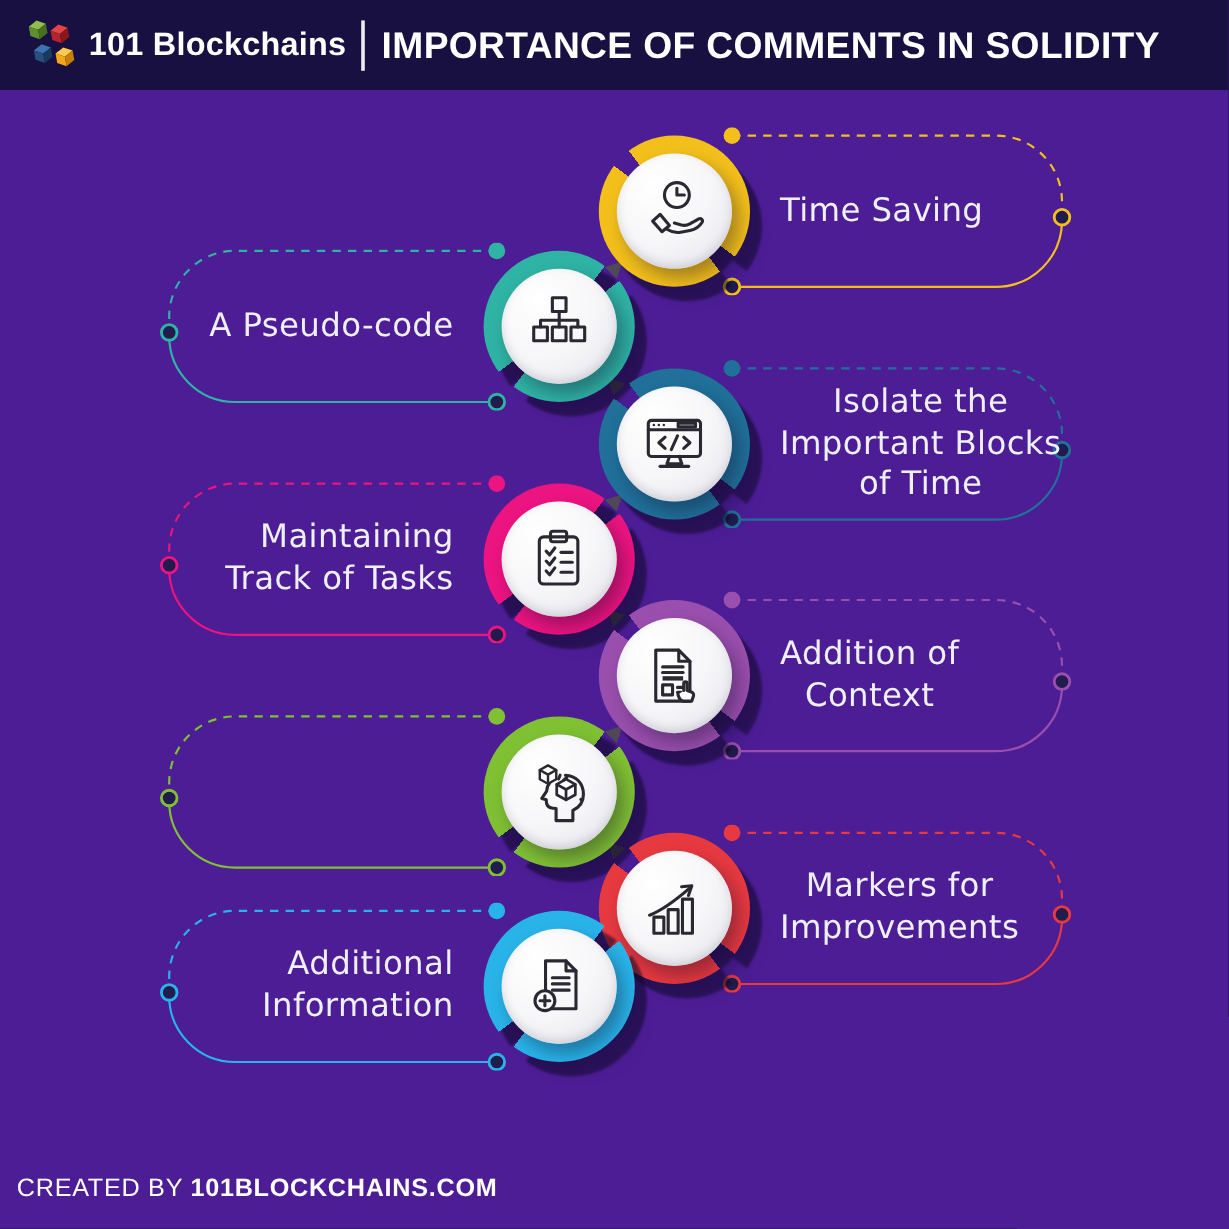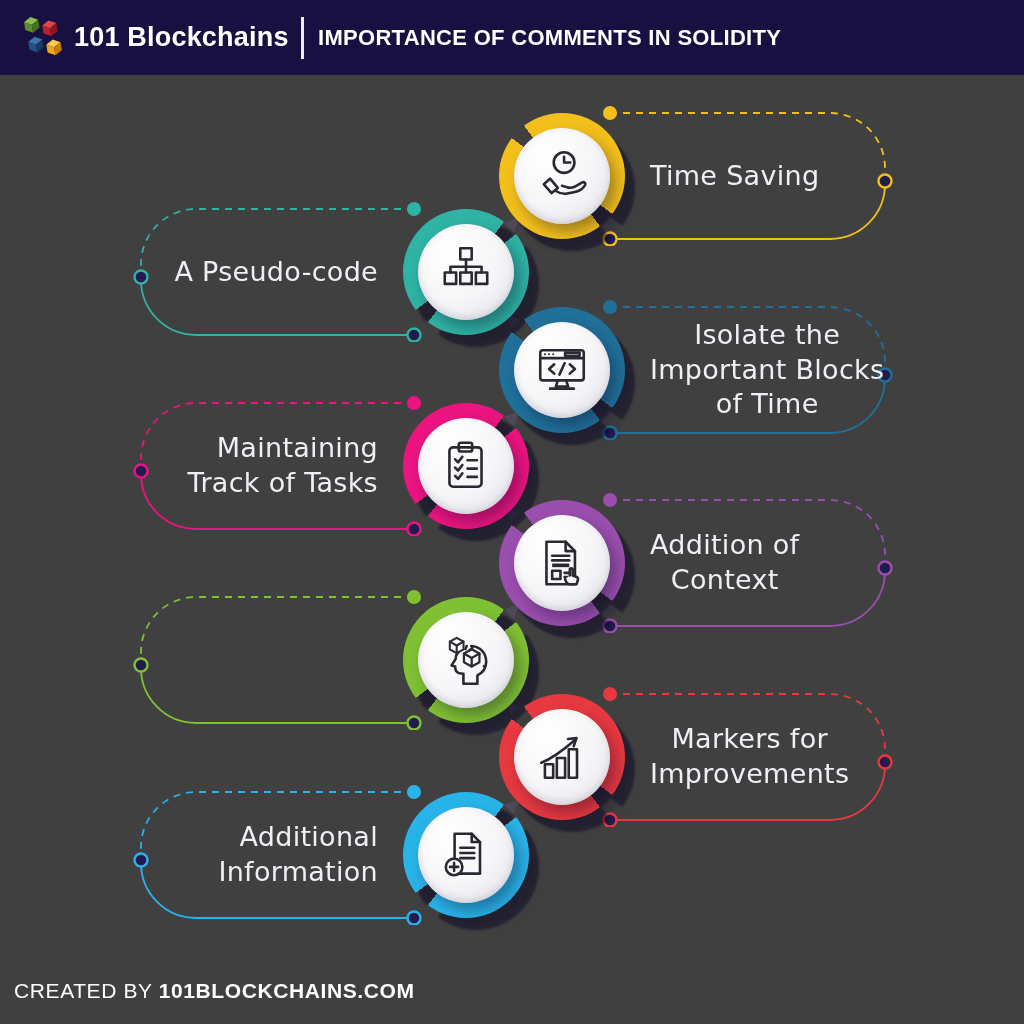--- a/index.html
+++ b/index.html
@@ -1,26 +1,26 @@
 <!DOCTYPE html>
 <html><head>
 <meta charset="utf-8">
 <style>
   html,body{margin:0;padding:0;background:#111;}
   #canvas{position:relative;width:1024px;height:1024px;overflow:hidden;
-    background:#404040;font-family:"DejaVu Sans","Liberation Sans",sans-serif;}
+    background:#4c1d95;font-family:"DejaVu Sans","Liberation Sans",sans-serif;}
   
   #header{position:absolute;left:0;top:0;width:1024px;height:75px;background:#171040;}
   #logo{position:absolute;left:16px;top:11px;width:52px;height:52px;}
   #brand{position:absolute;left:74px;top:0;height:75px;display:flex;align-items:center;
     color:#fff;font-size:27px;font-weight:bold;letter-spacing:.2px;
     font-family:"Liberation Sans",sans-serif;}
   #divider{position:absolute;left:301px;top:17px;width:2.5px;height:42px;background:rgba(255,255,255,.92);}
   #title{position:absolute;left:318px;top:0;height:75px;width:690px;display:flex;align-items:center;
-    color:#fff;font-size:22px;font-weight:bold;letter-spacing:.3px;
+    color:#fff;font-size:31px;font-weight:bold;letter-spacing:.3px;
     font-family:"Liberation Sans",sans-serif;white-space:nowrap;}
   
   .node{position:absolute;left:0;width:1024px;height:150px;}
   .connector{position:absolute;top:5px;color:var(--c);}
   .node.right .connector{left:600px;}
   .node.left  .connector{left:114px;}
   .connector .dot{fill:currentColor;}
   .connector .dash{stroke:currentColor;fill:none;stroke-width:1.8;stroke-dasharray:7 6;}
   .connector .solid{stroke:currentColor;fill:none;stroke-width:1.8;}
   .connector .oring{fill:#211B4E;stroke:currentColor;stroke-width:2.4;}
@@ -260,21 +260,21 @@
           <rect x="34.5" y="20.5" width="8" height="27.5"></rect>
           <path d="M8 33.5 C17 30 29 21.5 40.5 11.5"></path>
           <path d="M33.8 10.6 L42 9.8 L39.3 17.6"></path>
         </svg>
       </div>
     </div>
     <div class="label">Markers for
 Improvements</div>
   </div>
 
-  <div class="node left" style="top: 780px; --c: #29B4E9;">
+  <div class="node left" style="top: 747px; --c: #29B4E9;">
     <svg class="connector" width="310" height="140" viewBox="0 0 310 140">
       <path class="dash" d="M300 7 H82 A55 55 0 0 0 27 62 V66"></path>
       <path class="solid" d="M27 78 A55 55 0 0 0 82 133 H300"></path>
       <circle class="dot" cx="300" cy="7" r="7"></circle>
       <circle class="oring" cx="27" cy="75" r="6.5"></circle>
       <circle class="oring" cx="300" cy="133" r="6.5"></circle>
     </svg>
     <div class="ring">
       <div class="inner">
         <svg class="icon" width="58" height="58" viewBox="0 0 56 56">

